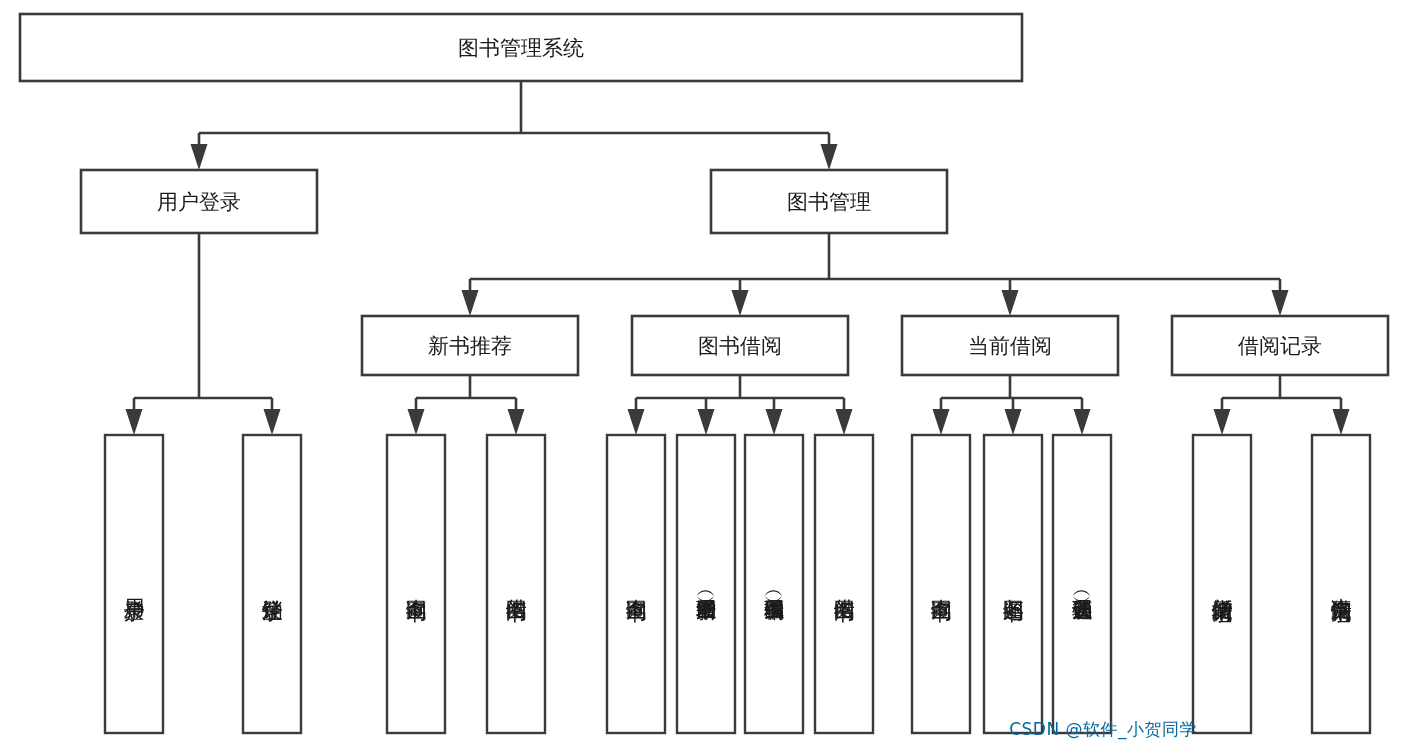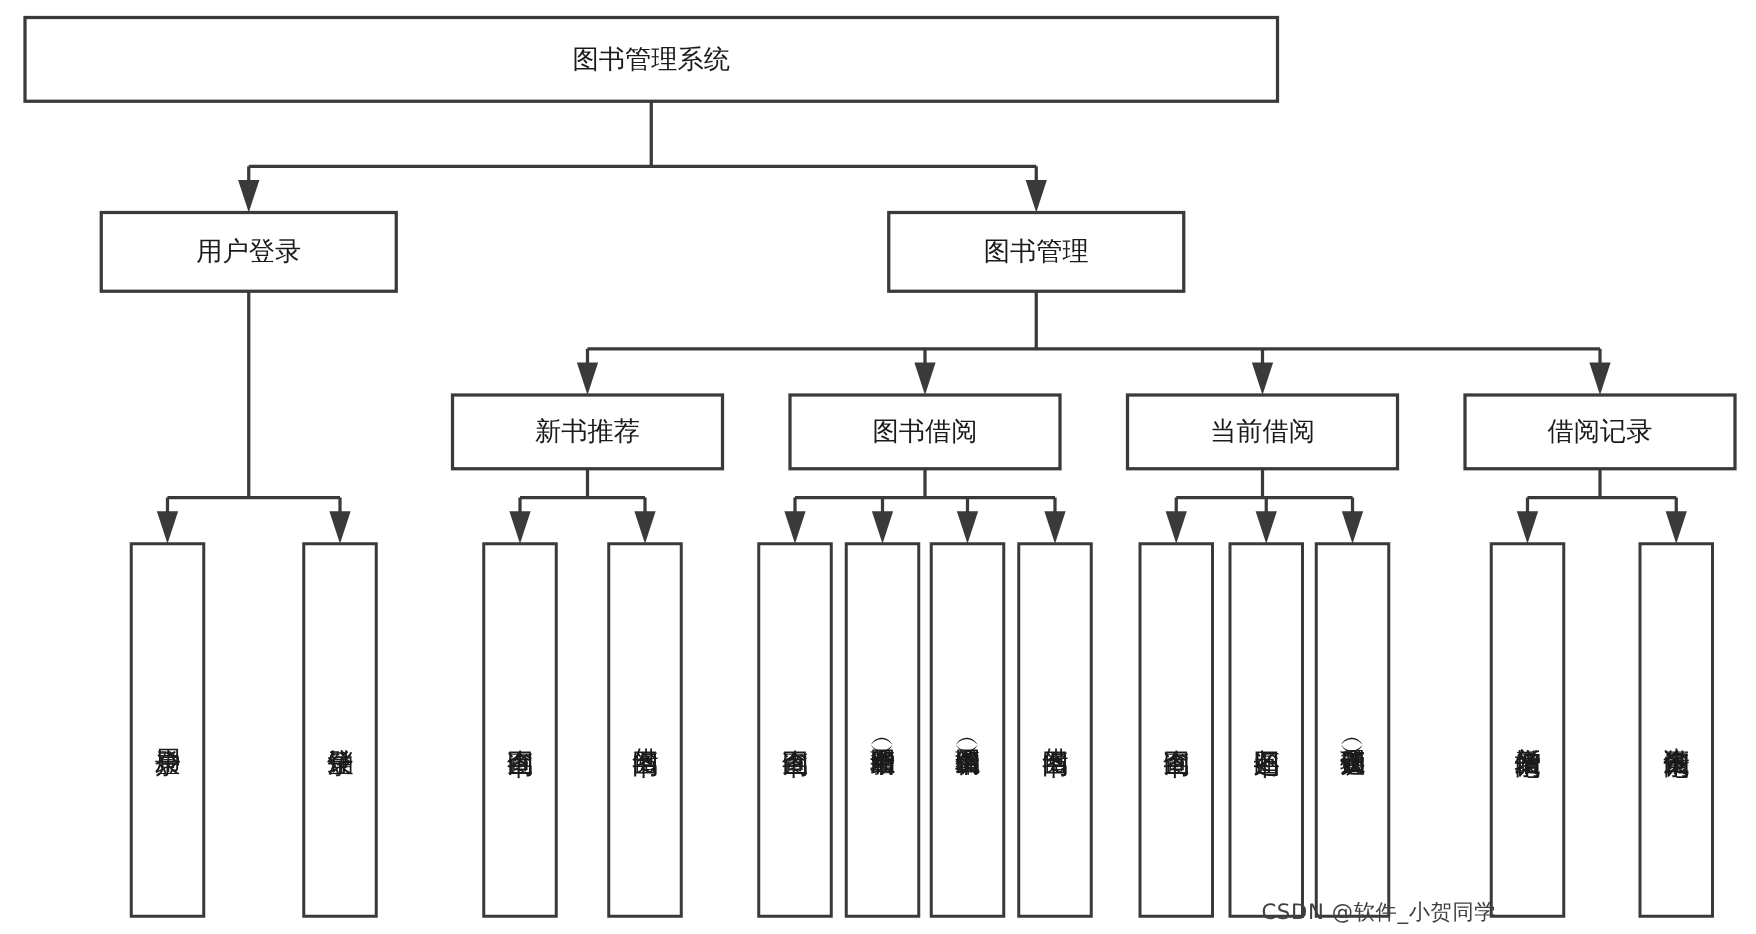--- a/index.html
+++ b/index.html
@@ -68,21 +68,21 @@
     letter-spacing: 1px;
     white-space: nowrap;
     text-align: center;
   }
   .watermark {
     position: absolute;
     right: 8px;
     bottom: 6px;
     font-family: "DejaVu Sans", "Liberation Sans", sans-serif;
     font-size: 17px;
-    color: #404040;
+    color: #0369a1;
     letter-spacing: 0.5px;
     user-select: none;
   }
 </style>
 </head>
 <body>
 
 <div id="diagram-root">
   <svg class="diagram" id="diagram-svg" viewBox="0 0 1405 747" xmlns="http://www.w3.org/2000/svg">
       <g>

